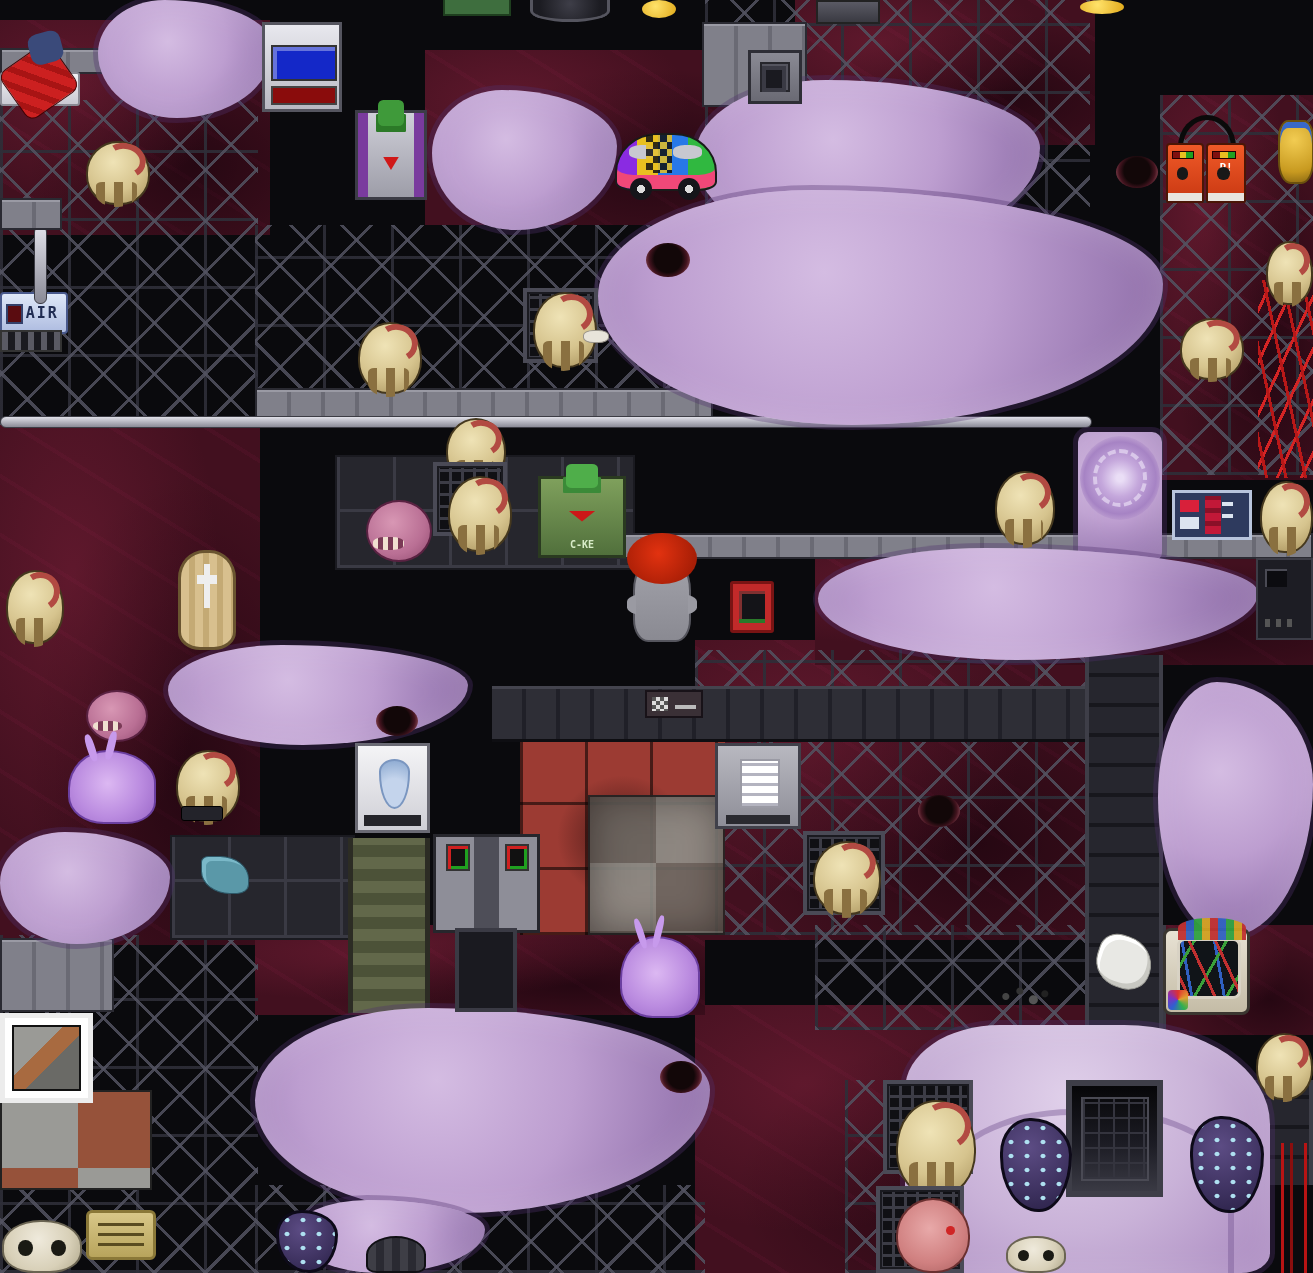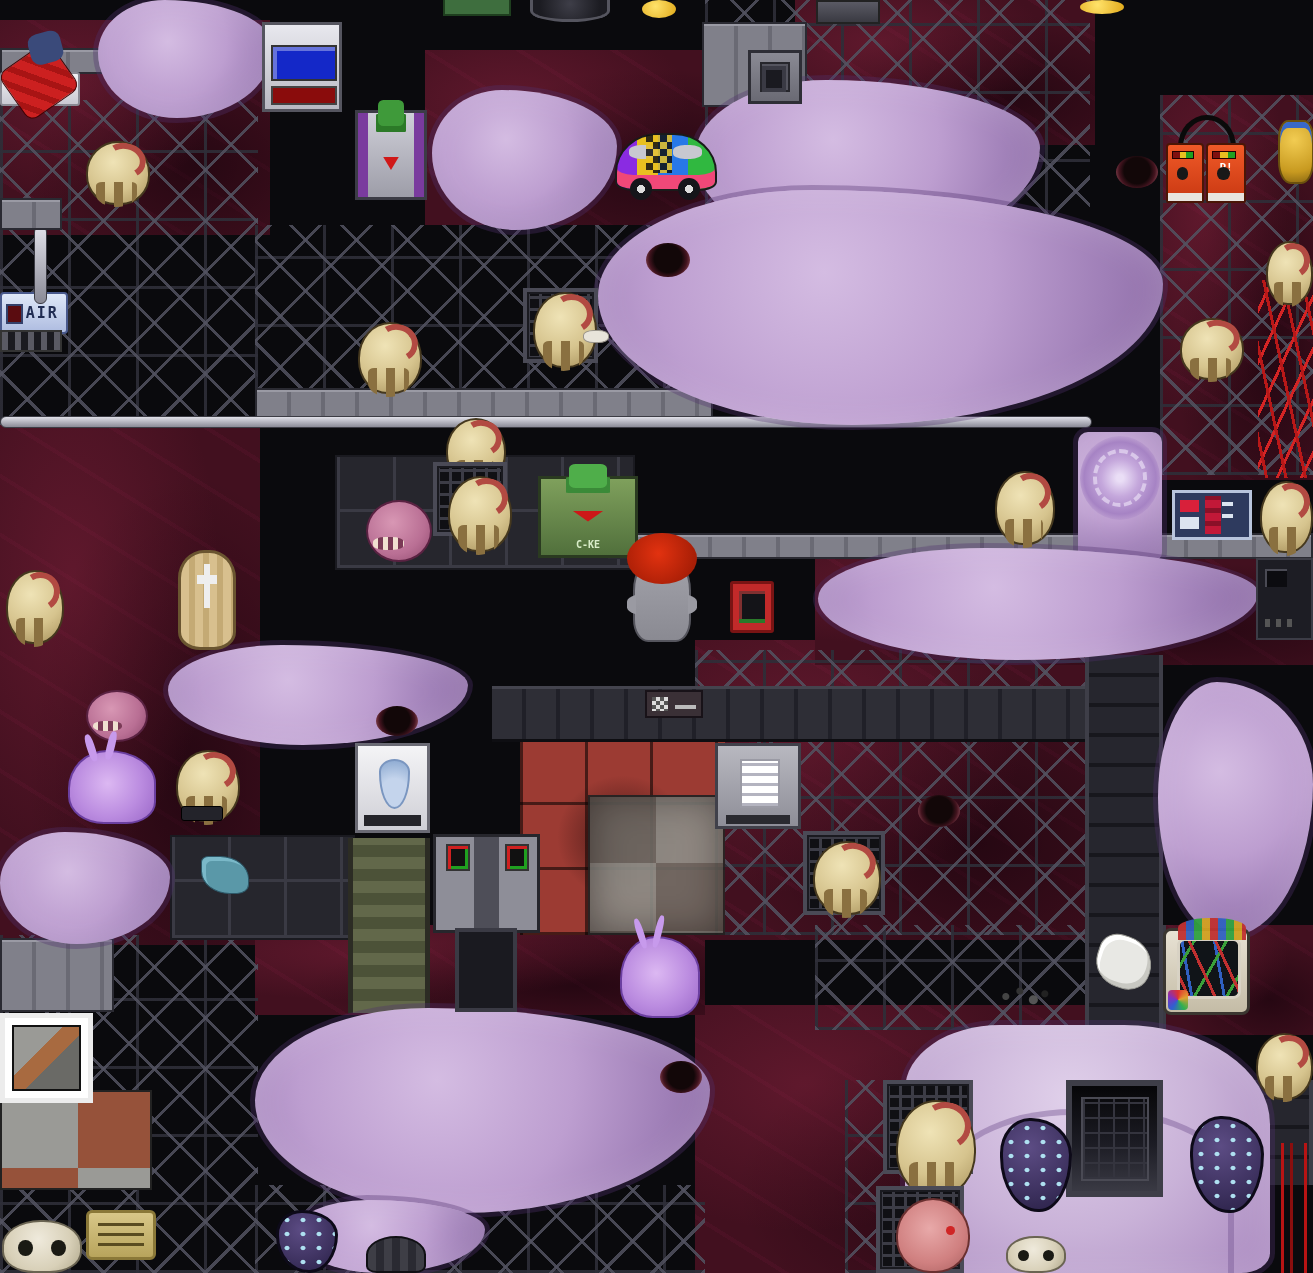--- a/index.html
+++ b/index.html
@@ -301,21 +301,21 @@
     </div>
     <div class="obj armor-gold" style="left: 1278px; top: 120px; width: 36px; height: 64px;"></div>
     <div class="obj grille" style="left: 523px; top: 288px; width: 75px; height: 75px;"></div>
     <div class="obj creature-tan" style="left: 533px; top: 292px; width: 64px; height: 76px;"></div>
     <div class="obj bone" style="left: 583px; top: 330px; width: 26px; height: 13px;"></div>
     <div class="obj creature-tan" style="left: 358px; top: 322px; width: 64px; height: 72px;"></div>
     <div class="obj creature-tan" style="left: 446px; top: 418px; width: 60px; height: 66px;"></div>
     <div class="obj grille" style="left: 433px; top: 462px; width: 74px; height: 74px;"></div>
     <div class="obj creature-tan" style="left: 448px; top: 476px; width: 64px; height: 76px;"></div>
     <div class="obj creature-pink" style="left: 366px; top: 500px; width: 66px; height: 62px;"></div>
-    <div class="obj arcade-green" style="left: 538px; top: 476px; width: 100px; height: 82px;">
+    <div class="obj arcade-green" style="left: 538px; top: 476px; width: 88px; height: 82px;">
       <span class="lbl">C-KE</span>
     </div>
     <div class="obj coffin" style="left: 178px; top: 550px; width: 58px; height: 100px;"></div>
     <div class="obj creature-tan" style="left: 6px; top: 570px; width: 58px; height: 74px;"></div>
     <div class="obj humanoid" style="left: 633px; top: 556px; width: 58px; height: 86px;"></div>
     <div class="obj firealarm" style="left: 730px; top: 581px; width: 44px; height: 52px;"></div>
     <div class="obj sign" style="left: 645px; top: 690px; width: 58px; height: 28px;"></div>
     <div class="obj hole" style="left: 646px; top: 243px; width: 44px; height: 34px;"></div>
     <div class="obj hole" style="left: 1116px; top: 156px; width: 42px; height: 32px;"></div>
     <div class="obj hole" style="left: 376px; top: 706px; width: 42px; height: 30px;"></div>

